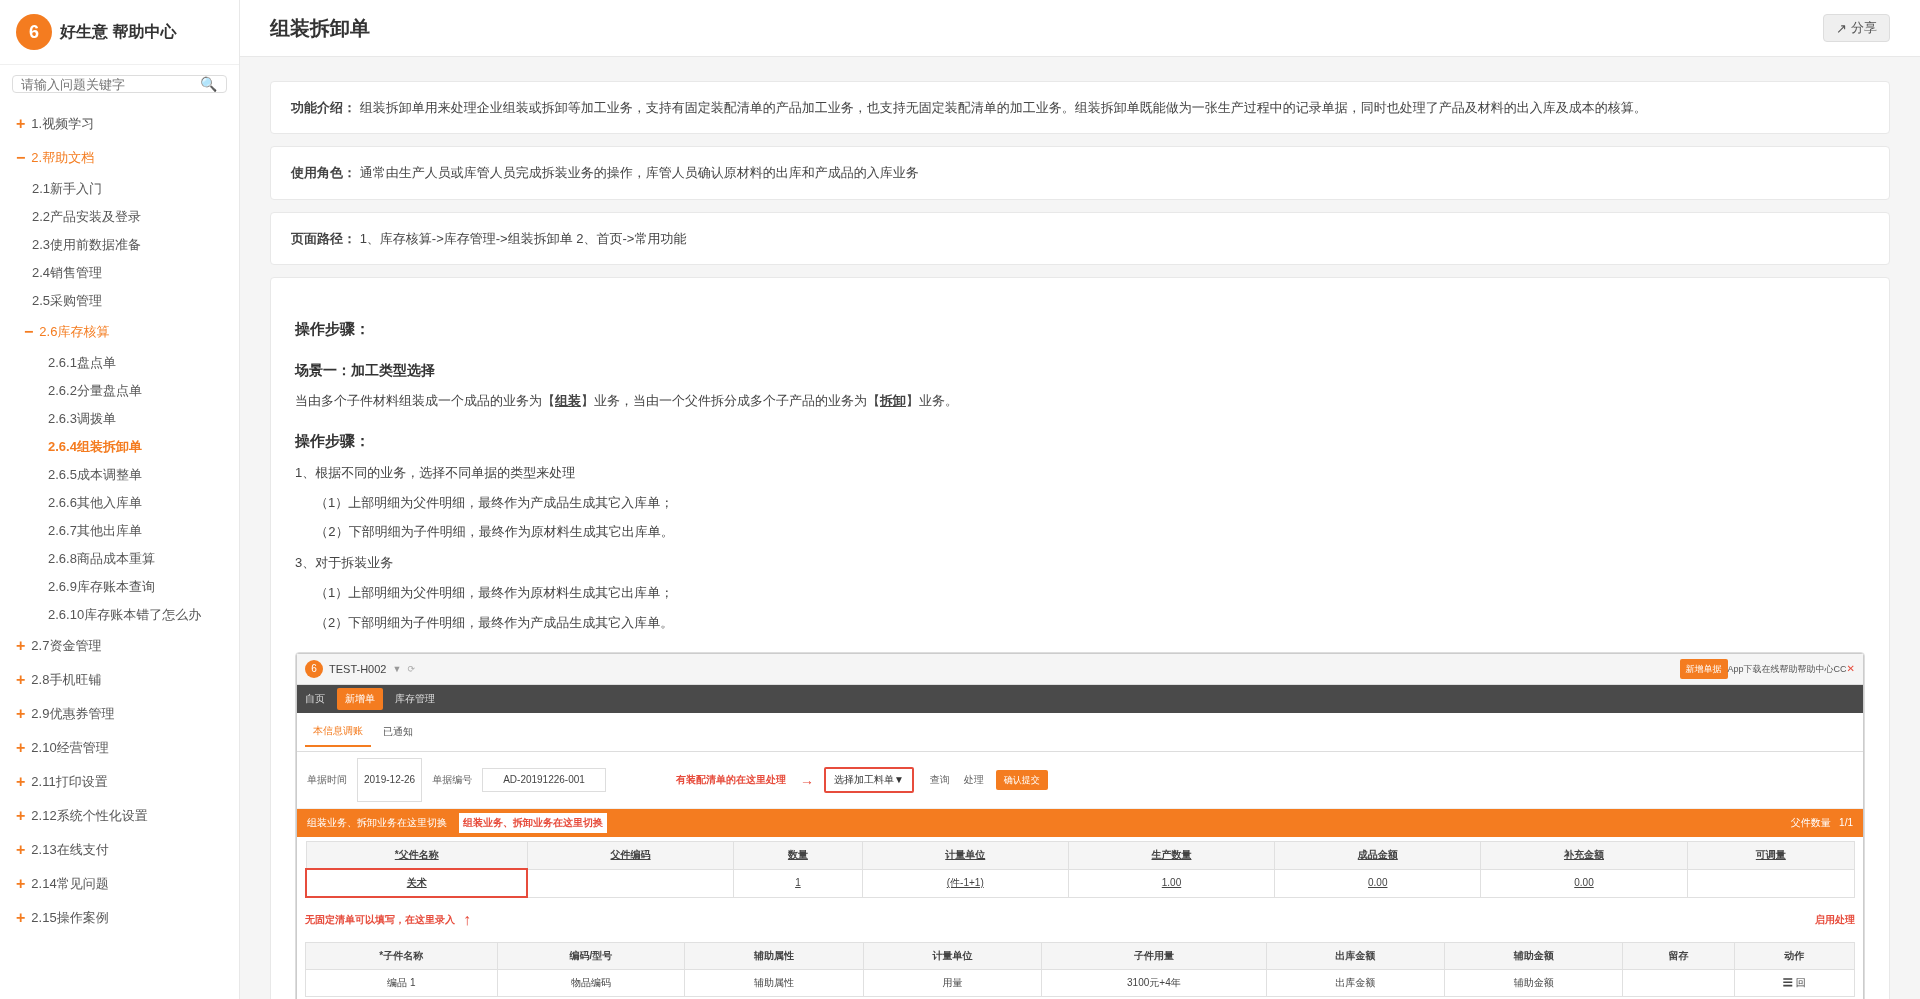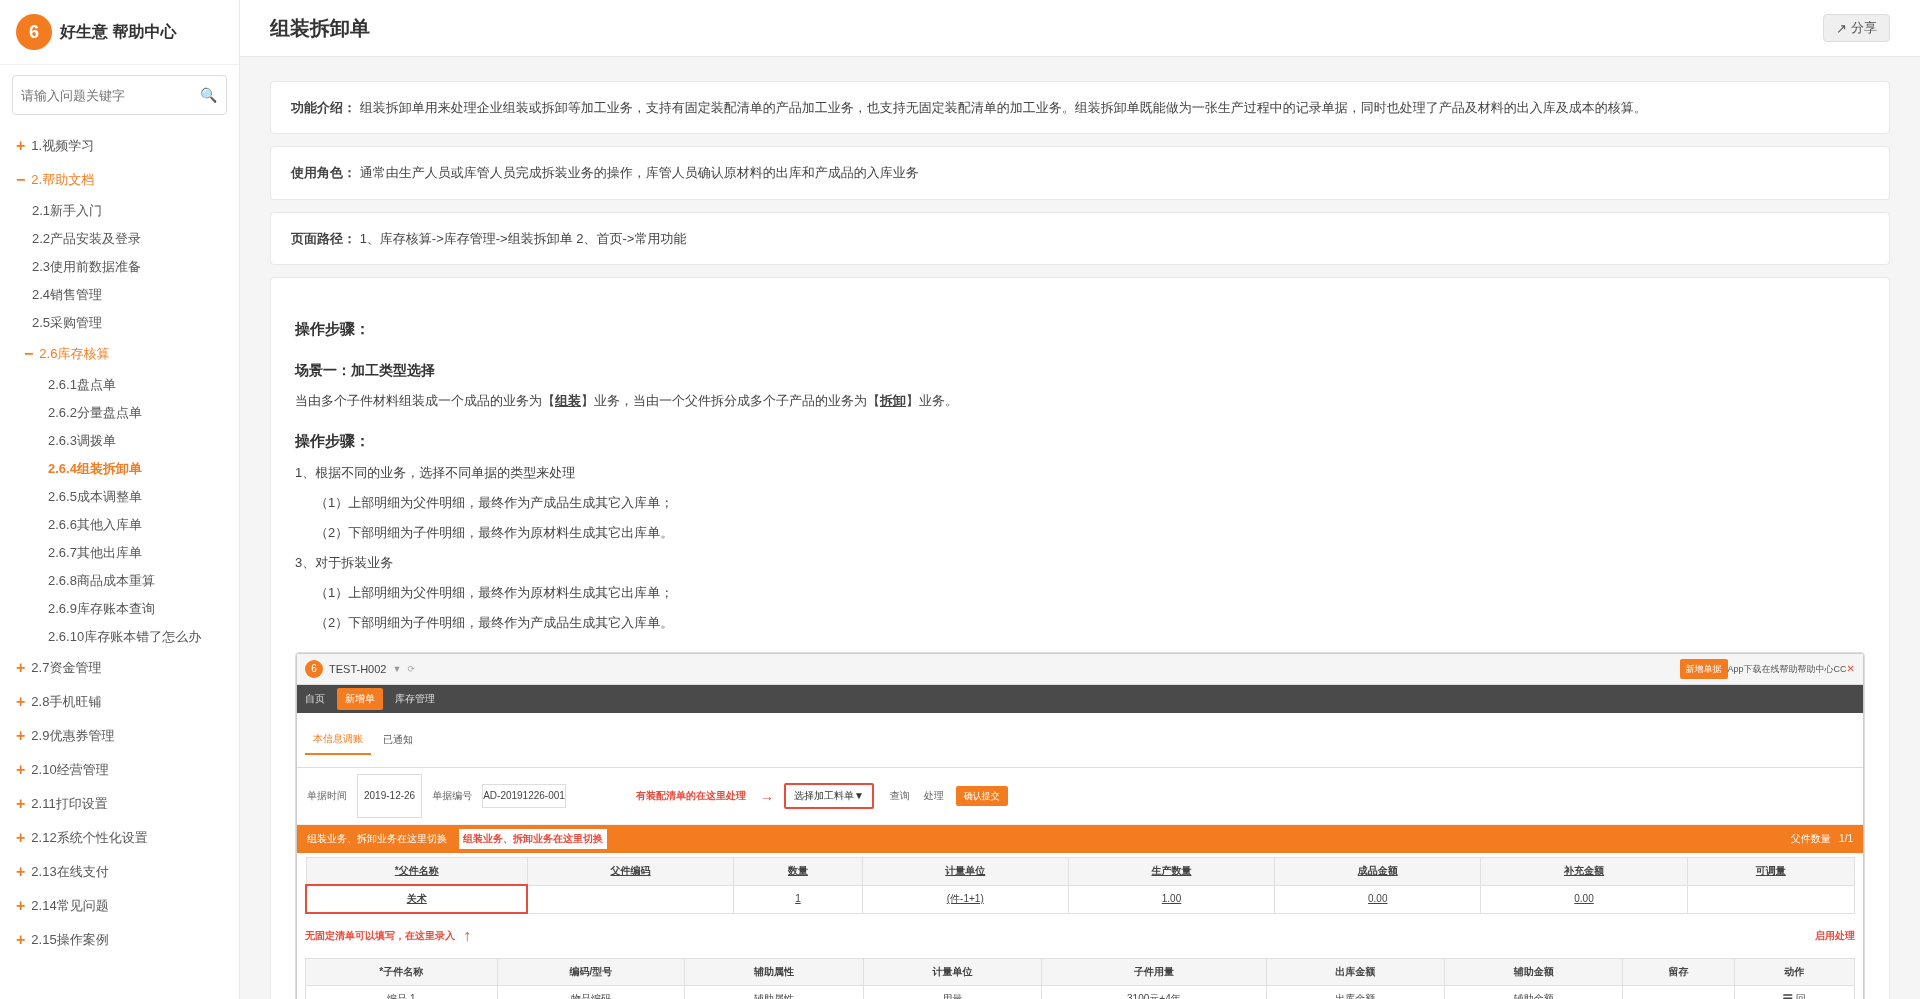--- a/index.html
+++ b/index.html
@@ -31,21 +31,21 @@
       display: flex; align-items: center; justify-content: center;
       color: #fff; font-size: 18px; font-weight: bold;
     }
     .logo-text { font-size: 16px; font-weight: bold; color: #333; }
     .search-box {
       margin: 10px 12px;
       display: flex;
       align-items: center;
       border: 1px solid #ddd;
       border-radius: 4px;
-      padding: 11px 8px;
+      padding: 0 8px;
       background: #fff;
     }
     .search-box input {
       border: none; outline: none; flex: 1; font-size: 13px; color: #999;
     }
     .search-icon { color: #aaa; font-size: 14px; }
     .nav-list {
       flex: 1;
       overflow-y: auto;
       padding: 4px 0;
@@ -287,21 +287,21 @@
       <p class="section-title">操作步骤：</p>
 
       <p class="scene-title">场景一：加工类型选择</p>
       <p>
         当由多个子件材料组装成一个成品的业务为【<span class="bold underline">组装</span>】业务，当由一个父件拆分成多个子产品的业务为【<span class="bold underline">拆卸</span>】业务。
       </p>
 
       <p class="section-title" style="margin-top:12px;">操作步骤：</p>
       <p>1、根据不同的业务，选择不同单据的类型来处理</p>
       <p style="padding-left:20px;">（1）上部明细为父件明细，最终作为产成品生成其它入库单；</p>
-      <p style="padding-left:20px;">（2）下部明细为子件明细，最终作为原材料生成其它出库单。</p>
+      <p style="padding-left:20px;font-family:Liberation Mono, monospace;">（2）下部明细为子件明细，最终作为原材料生成其它出库单。</p>
       <p style="margin-top:4px;">3、对于拆装业务</p>
       <p style="padding-left:20px;">（1）上部明细为父件明细，最终作为原材料生成其它出库单；</p>
       <p style="padding-left:20px;">（2）下部明细为子件明细，最终作为产成品生成其它入库单。</p>
 
       <div class="screenshot-container" style="margin-top:16px; position:relative;">
         <div class="mock-app">
 
           <div class="mock-titlebar">
             <div style="display:flex; align-items:center; gap:6px;">
               <span style="background:#f47c20; color:#fff; border-radius:50%; width:18px; height:18px; display:inline-flex; align-items:center; justify-content:center; font-size:10px;">6</span>
@@ -318,30 +318,30 @@
               <span style="color:#e74c3c; font-size:10px; cursor:pointer;">✕</span>
             </div>
           </div>
 
           <div style="background:#4a4a4a; color:#ddd; padding:3px 8px; display:flex; align-items:center; gap:12px; font-size:10px;">
             <span>自页</span>
             <span style="background:#f47c20; padding:1px 8px; border-radius:2px; color:#fff;">新增单</span>
             <span>库存管理</span>
           </div>
 
-          <div style="display:flex; border-bottom:1px solid #ddd; background:#fff; padding:12px 8px; align-items:center; gap:4px;">
+          <div style="display:flex; border-bottom:1px solid #ddd; background:#fff; padding:4px 8px; align-items:center; gap:4px;">
             <span style="padding:4px 8px; font-size:10px; color:#f47c20; border-bottom:2px solid #f47c20;">本信息调账</span>
             <span style="padding:4px 8px; font-size:10px; color:#555;">已通知</span>
           </div>
 
           <div style="background:#fff; padding:6px 10px; display:flex; align-items:center; gap:10px; flex-wrap:wrap; border-bottom:1px solid #f0f0f0; position:relative;">
             <span style="font-size:10px; color:#666;">单据时间</span>
             <span style="border:1px solid #ddd; padding:11px 6px; font-size:10px;">2019-12-26</span>
             <span style="font-size:10px; color:#666;">单据编号</span>
-            <span style="border:1px solid #ddd; padding:1px 0; font-size:10px;">AD-20191226-001</span>
+            <span style="border:1px solid #ddd; padding:1px 20px; font-size:10px;">AD-20191226-001</span>
 
             <span style="color:#e74c3c; font-size:10px; font-weight:bold; margin-left:60px;">有装配清单的在这里处理</span>
             <span style="color:#e74c3c; font-size:14px; margin-left:4px;">→</span>
             <span style="border:2px solid #e74c3c; padding:1px 8px; font-size:10px; color:#333; border-radius:2px; background:#fff;">选择加工料单▼</span>
             <span style="font-size:10px; color:#666; margin-left:6px;text-align:center;">查询</span>
             <span style="font-size:10px; color:#666; margin-left:4px;">处理</span>
             <span style="background:#f47c20; color:#fff; font-size:9px; padding:1px 8px; border-radius:2px; margin-left:2px;">确认提交</span>
           </div>
 
           <div style="background:#f47c20; padding:4px 10px; display:flex; align-items:center; gap:12px; position:relative;">

